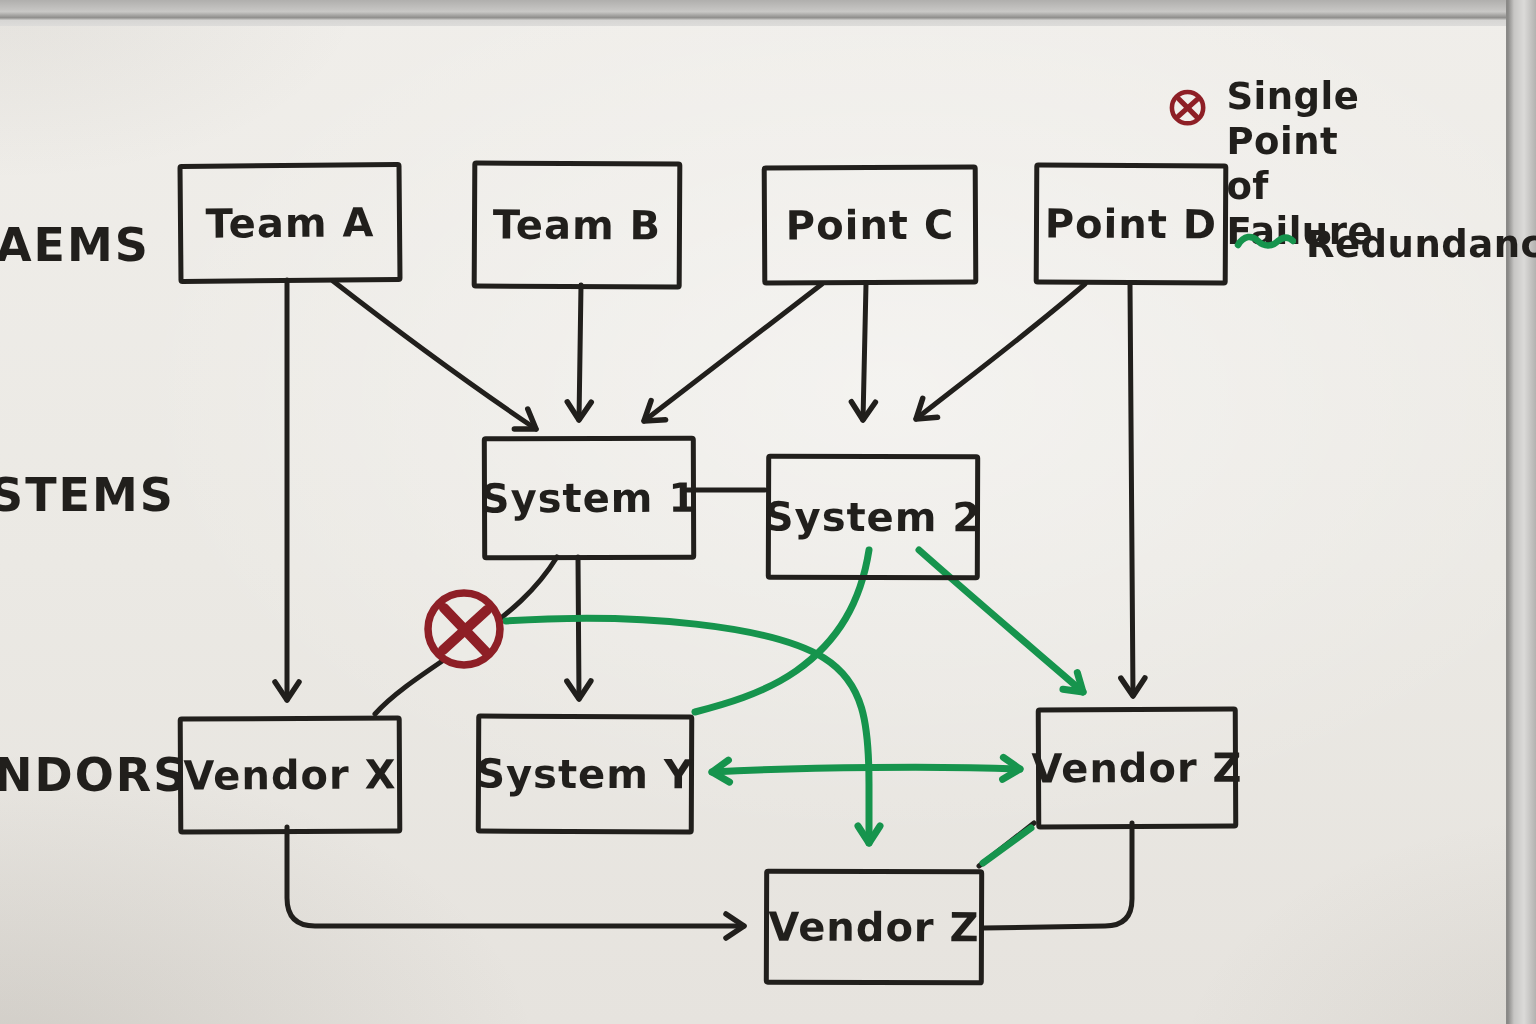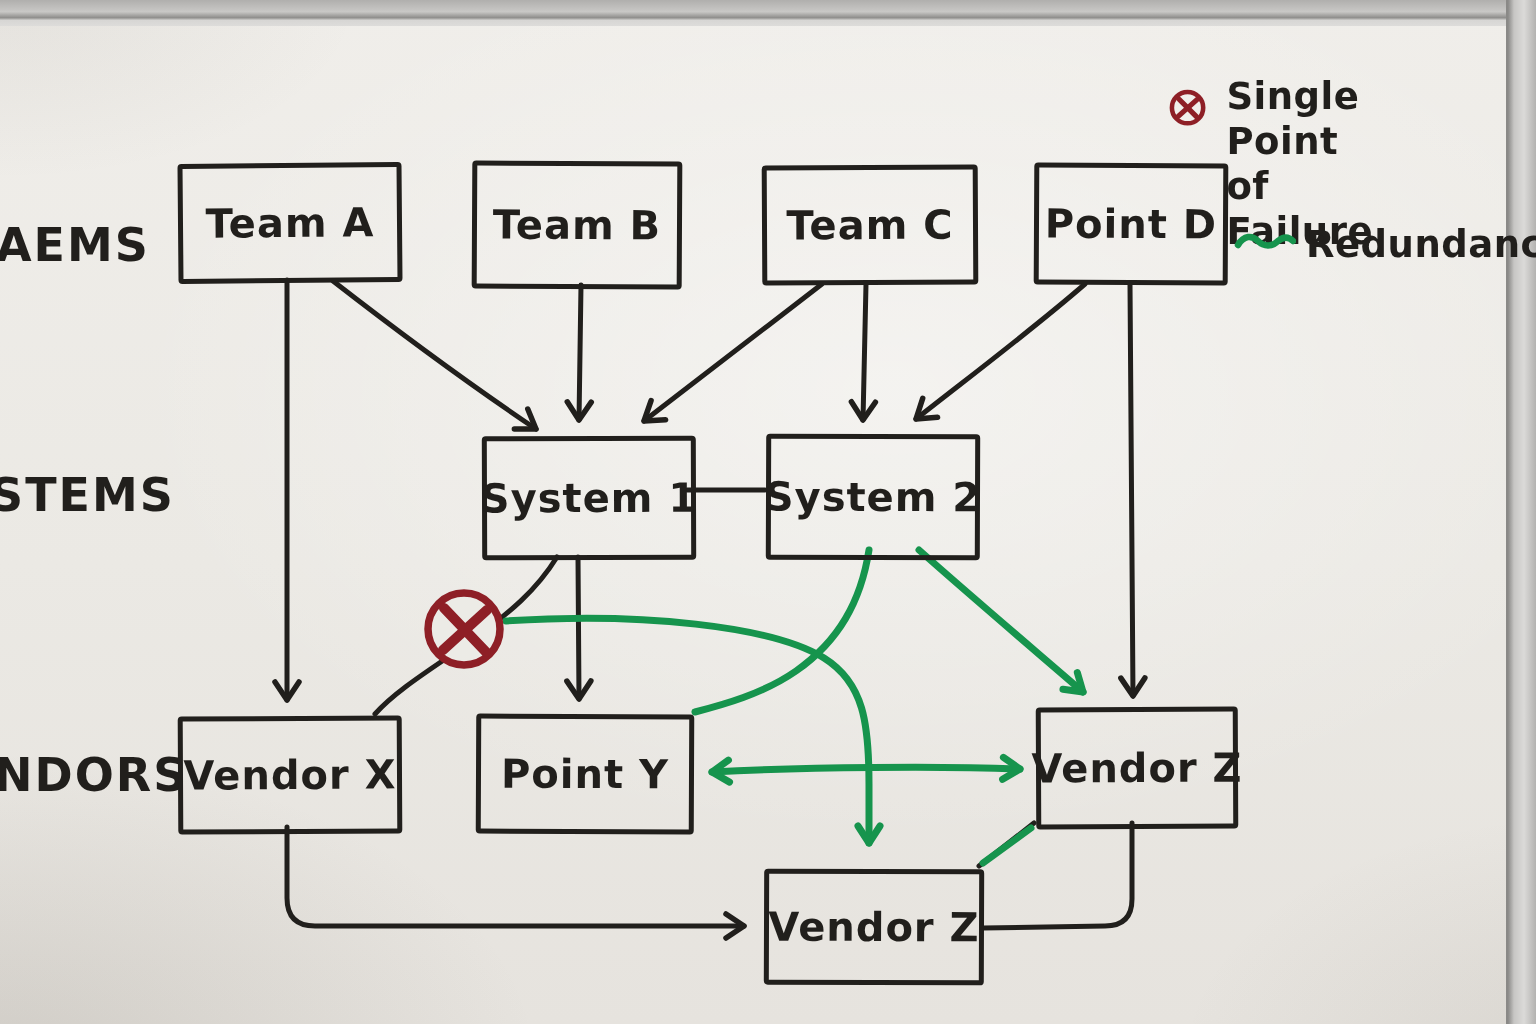--- a/index.html
+++ b/index.html
@@ -97,38 +97,38 @@
   <div class="row-label" style="left:-10px;top:468px;">STEMS</div>
   <div class="row-label" style="left:-6px;top:748px;">NDORS</div>
 
   <div class="node" style="left:178px;top:163px;width:214px;height:110px;transform:rotate(-0.5deg);">
     <span class="node-label">Team A</span>
   </div>
   <div class="node" style="left:472px;top:161px;width:200px;height:118px;transform:rotate(0.3deg);">
     <span class="node-label">Team B</span>
   </div>
   <div class="node" style="left:762px;top:165px;width:206px;height:110px;transform:rotate(-0.3deg);">
-    <span class="node-label">Team C</span>
+    <span class="node-label">Point C</span>
   </div>
   <div class="node" style="left:1034px;top:163px;width:184px;height:112px;transform:rotate(0.3deg);">
     <span class="node-label">Point D</span>
   </div>
 
   <div class="node" style="left:482px;top:436px;width:204px;height:114px;transform:rotate(-0.2deg);">
     <span class="node-label">System 1</span>
   </div>
-  <div class="node" style="left:766px;top:434px;width:204px;height:116px;transform:rotate(0.2deg);">
+  <div class="node" style="left:766px;top:454px;width:204px;height:116px;transform:rotate(0.2deg);">
     <span class="node-label">System 2</span>
   </div>
 
   <div class="node" style="left:178px;top:716px;width:214px;height:108px;transform:rotate(-0.3deg);">
     <span class="node-label">Vendor X</span>
   </div>
   <div class="node" style="left:476px;top:714px;width:208px;height:110px;transform:rotate(0.25deg);">
-    <span class="node-label">Point Y</span>
+    <span class="node-label">System Y</span>
   </div>
   <div class="node" style="left:1036px;top:707px;width:192px;height:112px;transform:rotate(-0.25deg);">
     <span class="node-label">Vendor Z</span>
   </div>
   <div class="node" style="left:764px;top:869px;width:210px;height:106px;transform:rotate(0.2deg);">
     <span class="node-label">Vendor Z</span>
   </div>
 
   <div class="legend">
     <div class="legend-item" style="left:1168px;top:78px;">

